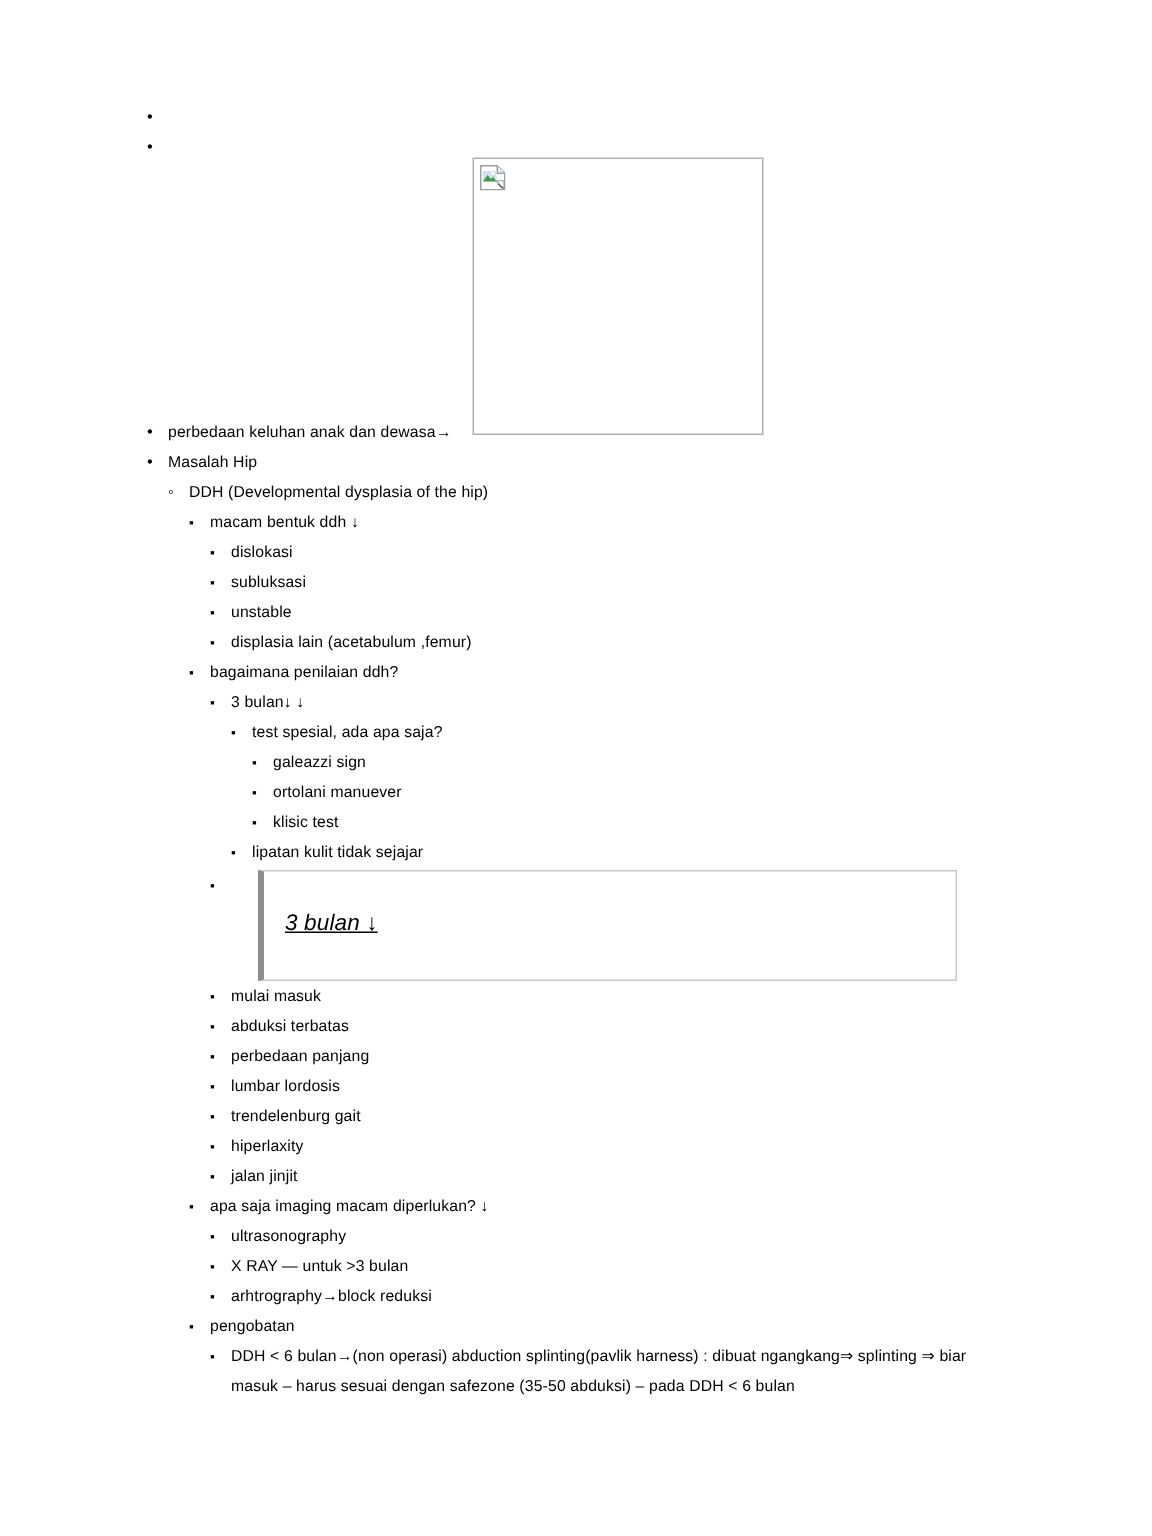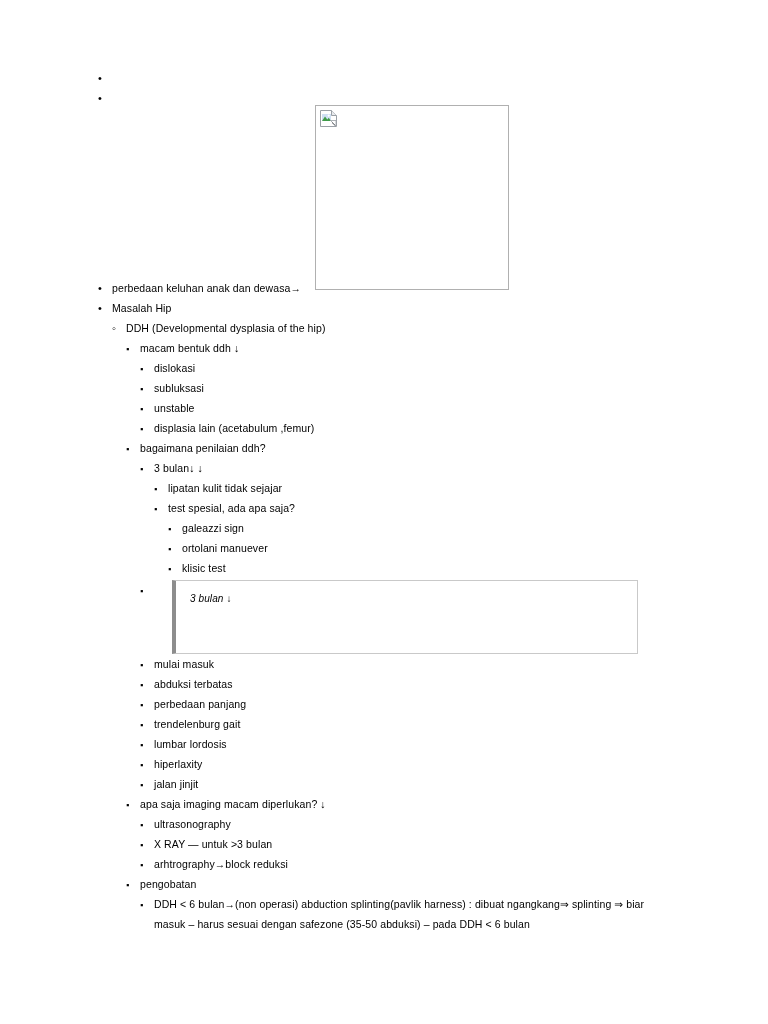--- a/index.html
+++ b/index.html
@@ -86,25 +86,26 @@
     width: 466px;
     height: 74px;
     border: 1px solid #c9c9c9;
     border-left: 4px solid #8d8d8d;
     box-sizing: border-box;
     background: #ffffff;
   }
   .callout .callout-text {
     position: absolute;
     left: 14px;
-    top: 11px;
-    font-size: 10px;
+    top: 28px;
+    font-size: 15px;
     font-style: italic;
     line-height: 14px;
     white-space: nowrap;
+    text-decoration: underline;
   }
   .callout-row {
     position: relative;
     padding-left: 14px;
   }
   .callout-row > .marker {
     position: absolute;
     left: 0;
     top: 30px;
     line-height: 10px;
@@ -202,43 +203,43 @@
                 <span class="marker"></span>
                 <span class="txt">bagaimana penilaian ddh?</span>
 
                 <ul class="outline ind4">
 
                   <li class="node lvlsq">
                     <span class="marker"></span>
                     <span class="txt">3 bulan↓ ↓</span>
 
                     <ul class="outline ind5">
-                      <li class="node lvlsq">
-                        <span class="marker"></span>
-                        <span class="txt">lipatan kulit tidak sejajar</span>
-                      </li>
-
                       <li class="node lvlsq">
                         <span class="marker"></span>
                         <span class="txt">test spesial, ada apa saja?</span>
                         <ul class="outline ind6">
                           <li class="node lvlsq">
                             <span class="marker"></span>
                             <span class="txt">galeazzi sign</span>
                           </li>
                           <li class="node lvlsq">
                             <span class="marker"></span>
                             <span class="txt">ortolani manuever</span>
                           </li>
                           <li class="node lvlsq">
                             <span class="marker"></span>
                             <span class="txt">klisic test</span>
                           </li>
                         </ul>
                       </li>
+
+                      <li class="node lvlsq">
+                        <span class="marker"></span>
+                        <span class="txt">lipatan kulit tidak sejajar</span>
+                      </li>
                     </ul>
                   </li>
 
                   <li class="node lvlsq callout-row">
                     <span class="marker"></span>
                     <div class="callout">
                       <span class="callout-text">3 bulan ↓</span>
                     </div>
                   </li>
 
@@ -250,25 +251,25 @@
                     <li class="node lvlsq">
                       <span class="marker"></span>
                       <span class="txt">abduksi terbatas</span>
                     </li>
                     <li class="node lvlsq">
                       <span class="marker"></span>
                       <span class="txt">perbedaan panjang</span>
                     </li>
                     <li class="node lvlsq">
                       <span class="marker"></span>
+                      <span class="txt">lumbar lordosis</span>
+                    </li>
+                    <li class="node lvlsq">
+                      <span class="marker"></span>
                       <span class="txt">trendelenburg gait</span>
-                    </li>
-                    <li class="node lvlsq">
-                      <span class="marker"></span>
-                      <span class="txt">lumbar lordosis</span>
                     </li>
                     <li class="node lvlsq">
                       <span class="marker"></span>
                       <span class="txt">hiperlaxity</span>
                     </li>
                     <li class="node lvlsq">
                       <span class="marker"></span>
                       <span class="txt">jalan jinjit</span>
                     </li>
                   </ul>

